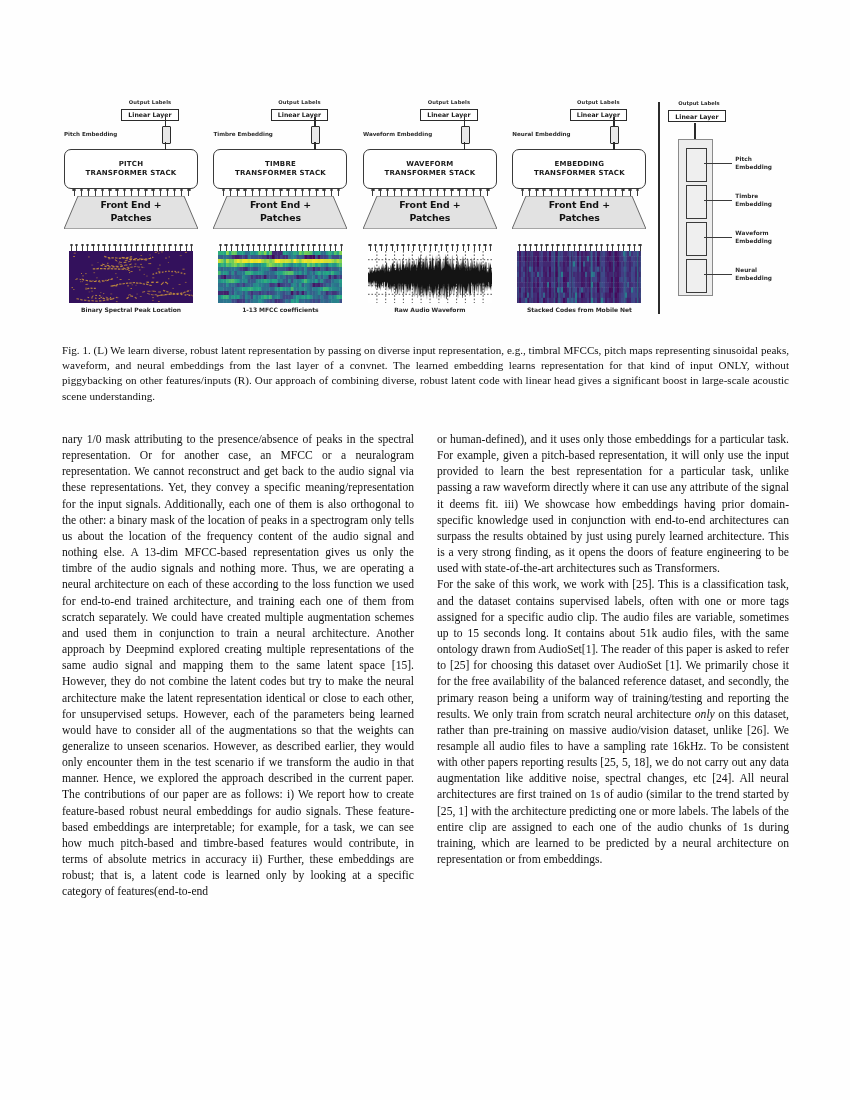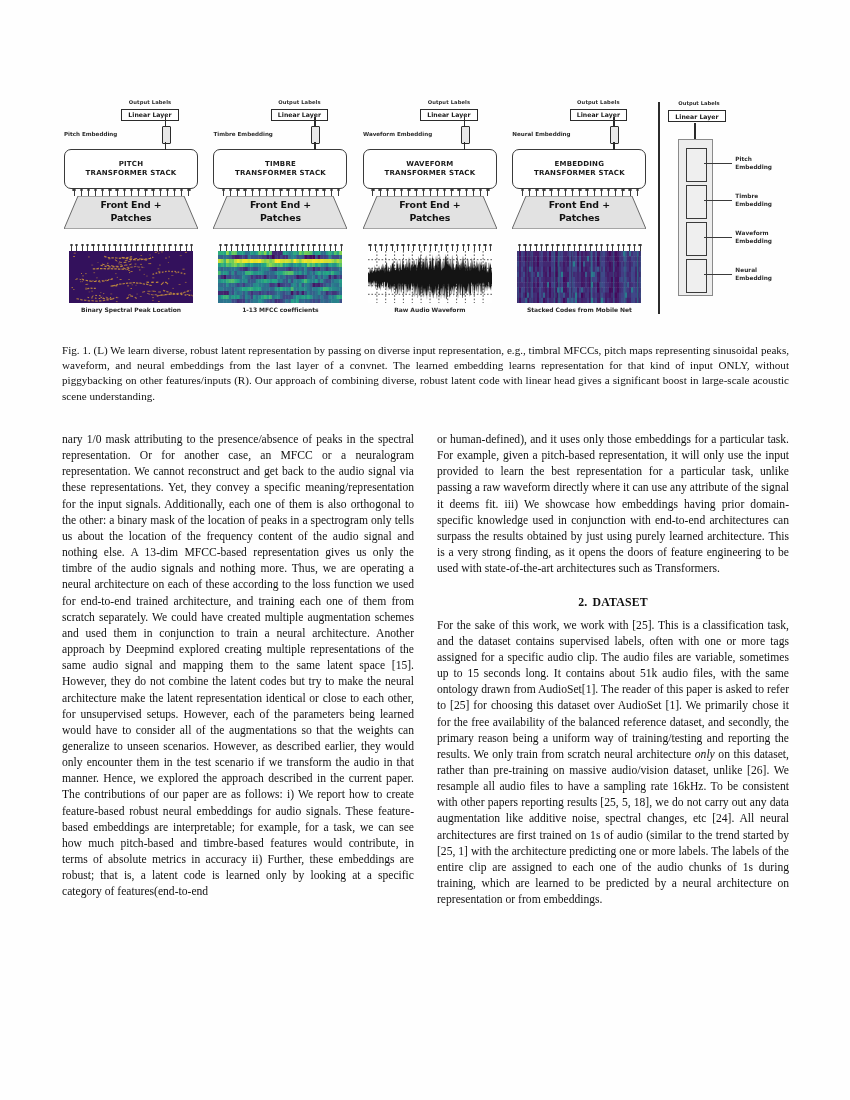--- a/index.html
+++ b/index.html
@@ -2039,19 +2039,16 @@
   <div class="caption">
     <b>Fig. 1</b><span>. (L) We learn diverse, robust latent representation by passing on diverse input representation, e.g., timbral MFCCs, pitch maps representing sinusoidal peaks, waveform, and neural embeddings from the last layer of a convnet. The learned embedding learns representation for that kind of input ONLY, without piggybacking on other features/inputs (R). Our approach of combining diverse, robust latent code with linear head gives a significant boost in large-scale acoustic scene understanding.</span>
   </div>
 
   <div class="col left">
     <p class="first">nary 1/0 mask attributing to the presence/absence of peaks in the spectral representation. Or for another case, an MFCC or a neuralogram representation. We cannot reconstruct and get back to the audio signal via these representations. Yet, they convey a specific meaning/representation for the input signals. Additionally, each one of them is also orthogonal to the other: a binary mask of the location of peaks in a spectrogram only tells us about the location of the frequency content of the audio signal and nothing else. A 13-dim MFCC-based representation gives us only the timbre of the audio signals and nothing more. Thus, we are operating a neural architecture on each of these according to the loss function we used for end-to-end trained architecture, and training each one of them from scratch separately. We could have created multiple augmentation schemes and used them in conjunction to train a neural architecture. Another approach by Deepmind explored creating multiple representations of the same audio signal and mapping them to the same latent space [15]. However, they do not combine the latent codes but try to make the neural architecture make the latent representation identical or close to each other, for unsupervised setups. However, each of the parameters being learned would have to consider all of the augmentations so that the weights can generalize to unseen scenarios. However, as described earlier, they would only encounter them in the test scenario if we transform the audio in that manner. Hence, we explored the approach described in the current paper. The contributions of our paper are as follows: i) We report how to create feature-based robust neural embeddings for audio signals. These feature-based embeddings are interpretable; for example, for a task, we can see how much pitch-based and timbre-based features would contribute, in terms of absolute metrics in accuracy ii) Further, these embeddings are robust; that is, a latent code is learned only by looking at a specific category of features(end-to-end</p>
   </div>
 
   <div class="col right">
     <p class="first">or human-defined), and it uses only those embeddings for a particular task. For example, given a pitch-based representation, it will only use the input provided to learn the best representation for a particular task, unlike passing a raw waveform directly where it can use any attribute of the signal it deems fit. iii) We showcase how embeddings having prior domain-specific knowledge used in conjunction with end-to-end architectures can surpass the results obtained by just using purely learned architecture. This is a very strong finding, as it opens the doors of feature engineering to be used with state-of-the-art architectures such as Transformers.</p>
-    <div class="sec-head">
-      <span class="num">2.</span><span>DATASET</span>
-    </div>
     <p><span>For the sake of this work, we work with [25]. This is a classification task, and the dataset contains supervised labels, often with one or more tags assigned for a specific audio clip. The audio files are variable, sometimes up to 15 seconds long. It contains about 51k audio files, with the same ontology drawn from AudioSet[1]. The reader of this paper is asked to refer to [25] for choosing this dataset over AudioSet [1]. We primarily chose it for the free availability of the balanced reference dataset, and secondly, the primary reason being a uniform way of training/testing and reporting the results. We only train from scratch neural architecture </span><em>only</em><span> on this dataset, rather than pre-training on massive audio/vision dataset, unlike [26]. We resample all audio files to have a sampling rate 16kHz. To be consistent with other papers reporting results [25, 5, 18], we do not carry out any data augmentation like additive noise, spectral changes, etc [24]. All neural architectures are first trained on 1s of audio (similar to the trend started by [25, 1] with the architecture predicting one or more labels. The labels of the entire clip are assigned to each one of the audio chunks of 1s during training, which are learned to be predicted by a neural architecture on representation or from embeddings.</span></p>
   </div>
 
 </div>
 
 </body></html>

